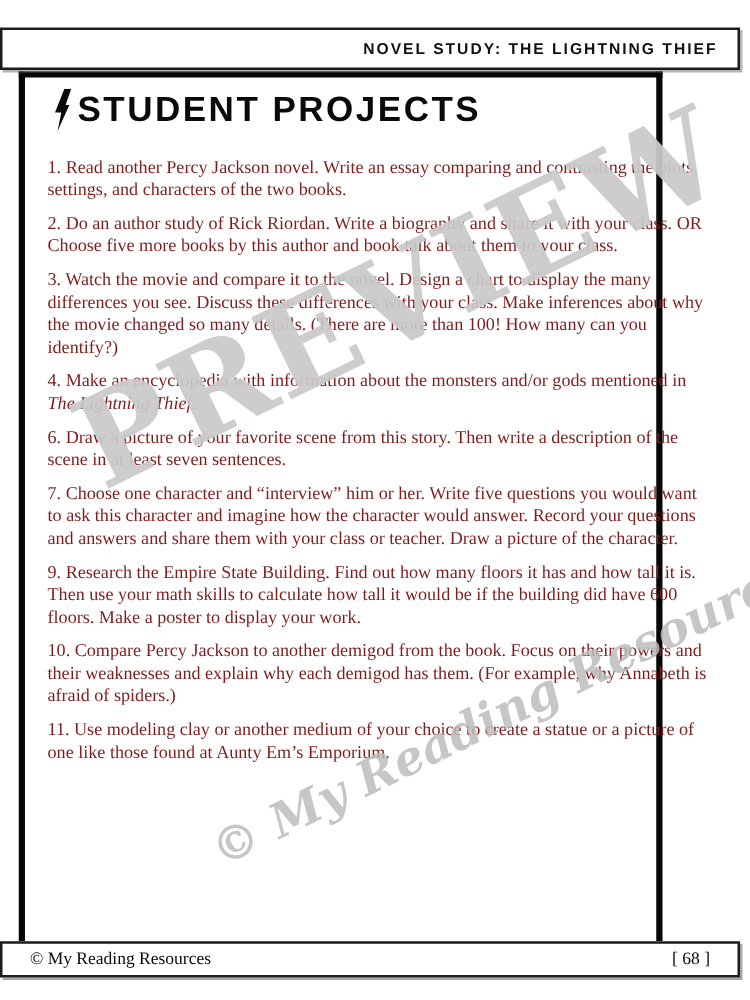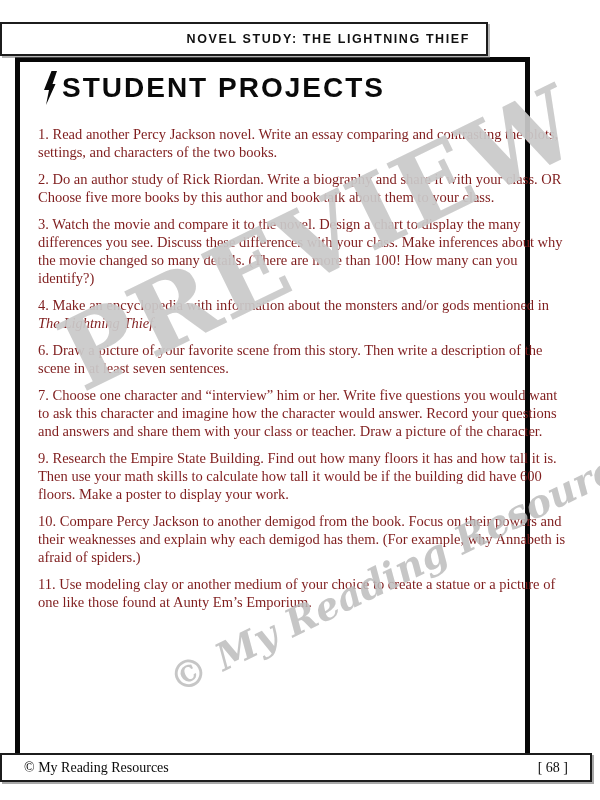--- a/index.html
+++ b/index.html
@@ -10,21 +10,21 @@
     background: #ffffff;
     overflow: hidden;
     font-family: "Liberation Serif", serif;
     color: #0a0a0a;
   }
 
   
   .header-bar {
     position: absolute;
     left: 0; top: 22px;
-    width: 488px; height: 34px;
+    width: 592px; height: 34px;
     box-sizing: border-box;
     background: #ffffff;
     border: 2px solid #1c1c1c;
     box-shadow: 2px 2px 0 rgba(120,120,120,0.55);
     display: flex;
     align-items: center;
     justify-content: flex-end;
     padding-right: 16px;
     z-index: 4;
   }

